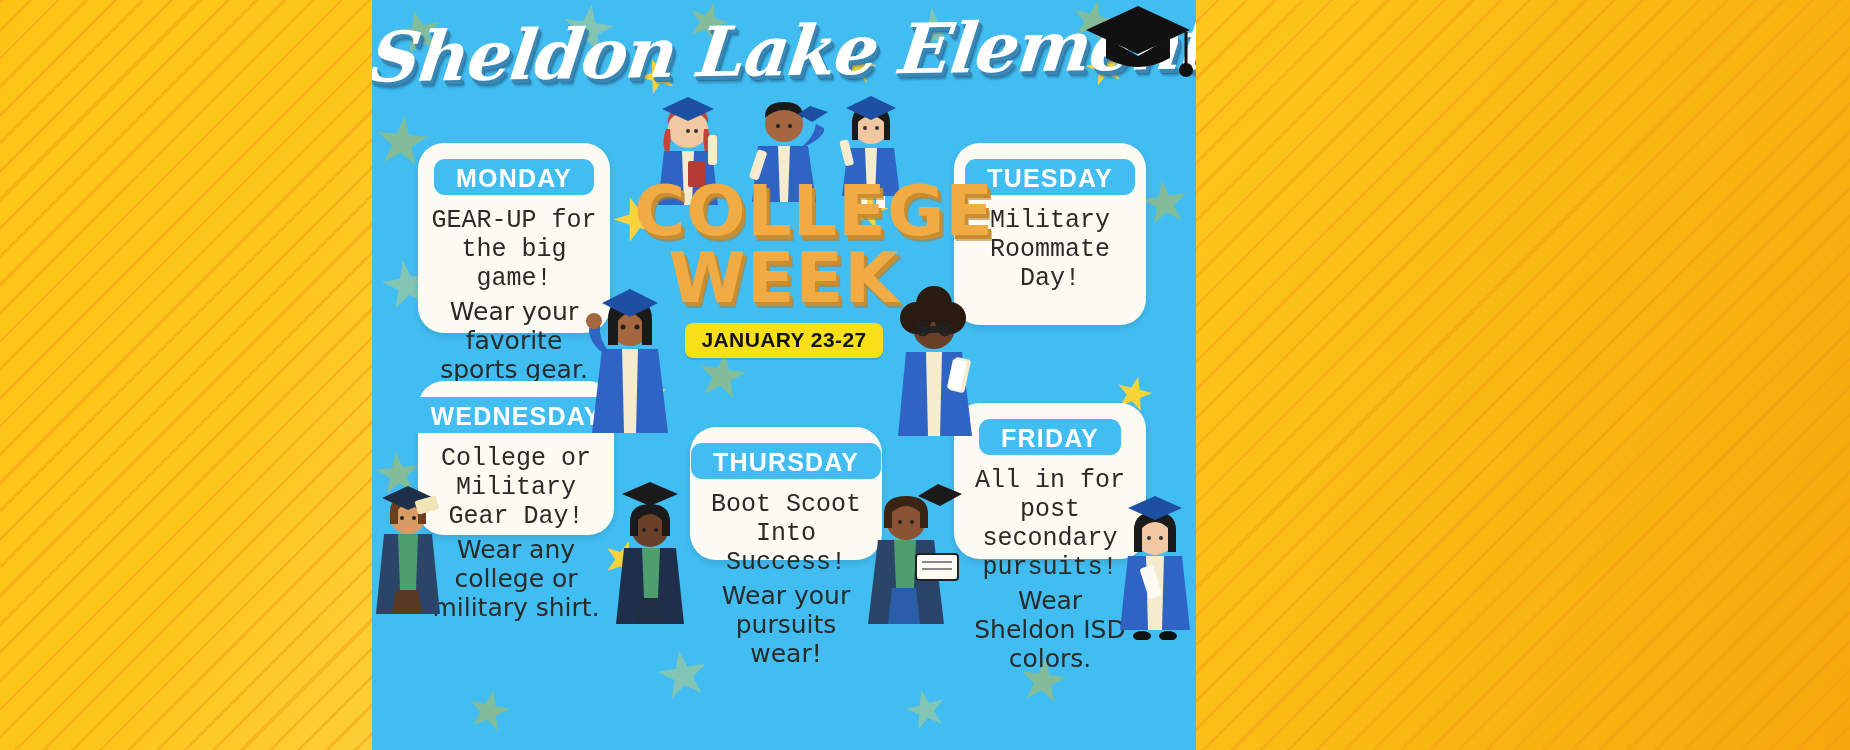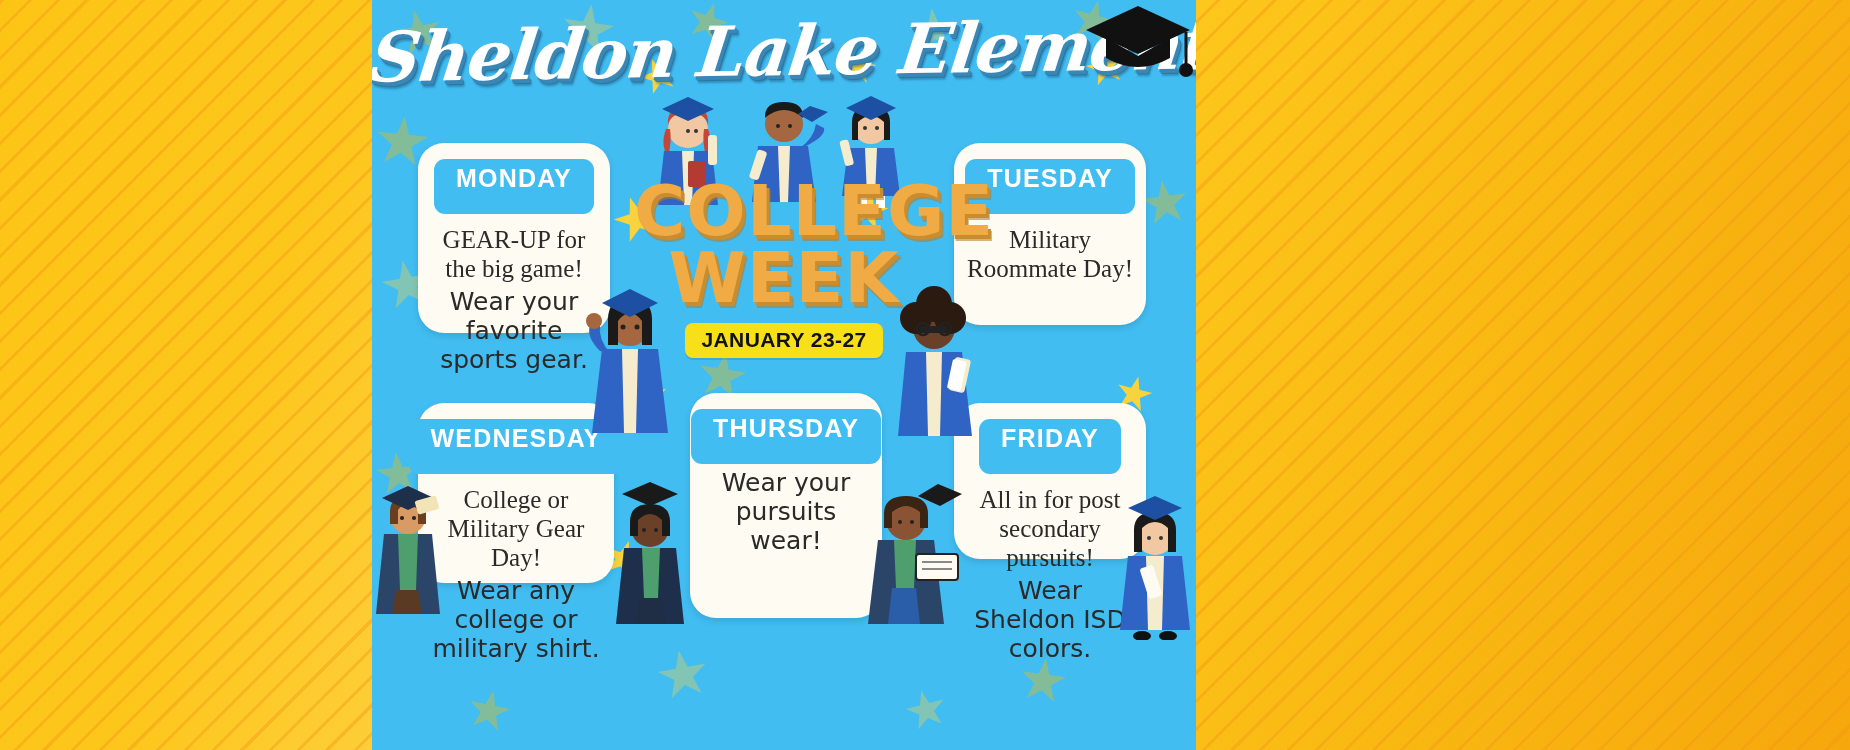--- a/index.html
+++ b/index.html
@@ -82,37 +82,37 @@
     border-radius: 26px; z-index: 25;
     box-shadow: 0 3px 7px rgba(0,0,0,.12);
     text-align: center;
     padding: 16px 12px 14px;
     display: flex; flex-direction: column; align-items: center;
   }
   .day-pill {
     display: inline-block; background: #41bdf2; color: #fff;
     font-family: "Liberation Sans", sans-serif;
     font-weight: 700; font-size: 25px; letter-spacing: 1.2px;
-    padding: 5px 22px 21px; border-radius: 11px; white-space: nowrap;
+    padding: 5px 22px 2px; border-radius: 11px; white-space: nowrap;
   }
   .headline {
-    font-family: Liberation Serif, serif;
+    font-family: Liberation Mono, monospace;
     font-size: 25px; line-height: 1.16; color: #2a2a28;
     margin-top: 11px; font-weight: 400;
   }
   .subline {
     font-family: "DejaVu Sans", sans-serif;
     font-size: 25px; line-height: 1.16; color: #2a2a28;
     margin-top: 4px; font-weight: 400;
   }
   
   #card-mon  { left: 46px;  top: 143px; width: 192px; height: 190px; }
   #card-tue  { left: 582px; top: 143px; width: 192px; height: 182px; }
-  #card-wed  { left: 46px;  top: 403px; width: 196px; height: 180px; }
-  #card-thu  { left: 318px; top: 393px; width: 192px; height: 225px; }
+  #card-wed  { left: 46px;  top: 381px; width: 196px; height: 154px; }
+  #card-thu  { left: 318px; top: 427px; width: 192px; height: 133px; }
   #card-fri  { left: 582px; top: 403px; width: 192px; height: 156px; }
 
   
   .figure { position: absolute; z-index: 20; }
   #fig-top-a { left: 286px; top: 95px;  width: 78px; height: 115px; }
   #fig-top-b { left: 372px; top: 92px;  width: 84px; height: 115px; }
   #fig-top-c { left: 462px; top: 92px;  width: 74px; height: 118px; }
   #fig-mid-l { left: 212px; top: 275px; width: 92px; height: 165px; z-index: 28; }
   #fig-mid-r { left: 520px; top: 282px; width: 92px; height: 160px; z-index: 28; }
   #fig-wed-l { left: 0px;   top: 472px; width: 80px; height: 148px; z-index: 28; }
@@ -300,20 +300,21 @@
     </div>
 
     <div class="card" id="card-wed">
       <div class="day-pill">WEDNESDAY</div>
       <div class="headline">College or Military Gear Day!</div>
       <div class="subline">Wear any college or military shirt.</div>
     </div>
 
     <div class="card" id="card-thu">
       <div class="day-pill">THURSDAY</div>
+      <div class="headline">Boot Scoot Into Success!</div>
       <div class="subline">Wear your pursuits wear!</div>
     </div>
 
     <div class="card" id="card-fri">
       <div class="day-pill">FRIDAY</div>
       <div class="headline">All in for post secondary pursuits!</div>
       <div class="subline">Wear Sheldon ISD colors.</div>
     </div>
 
   </div>

